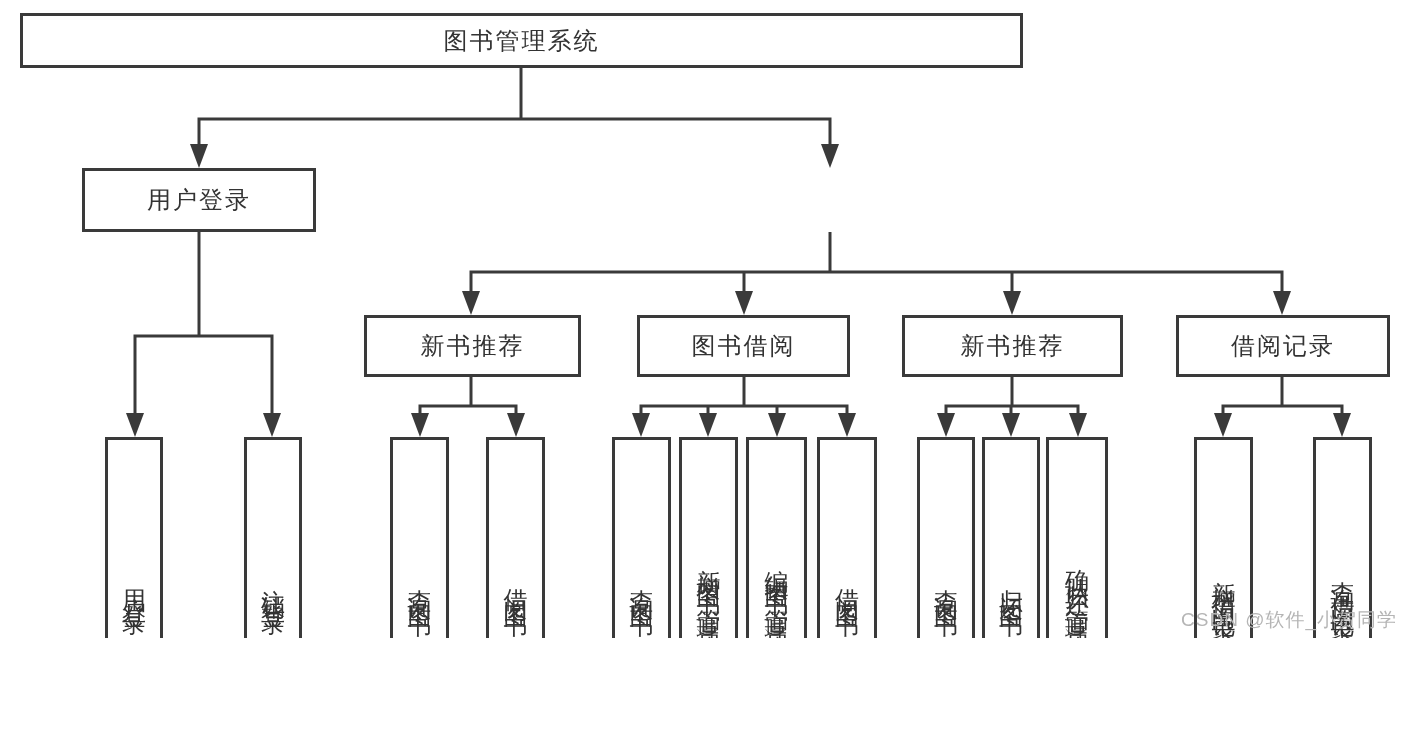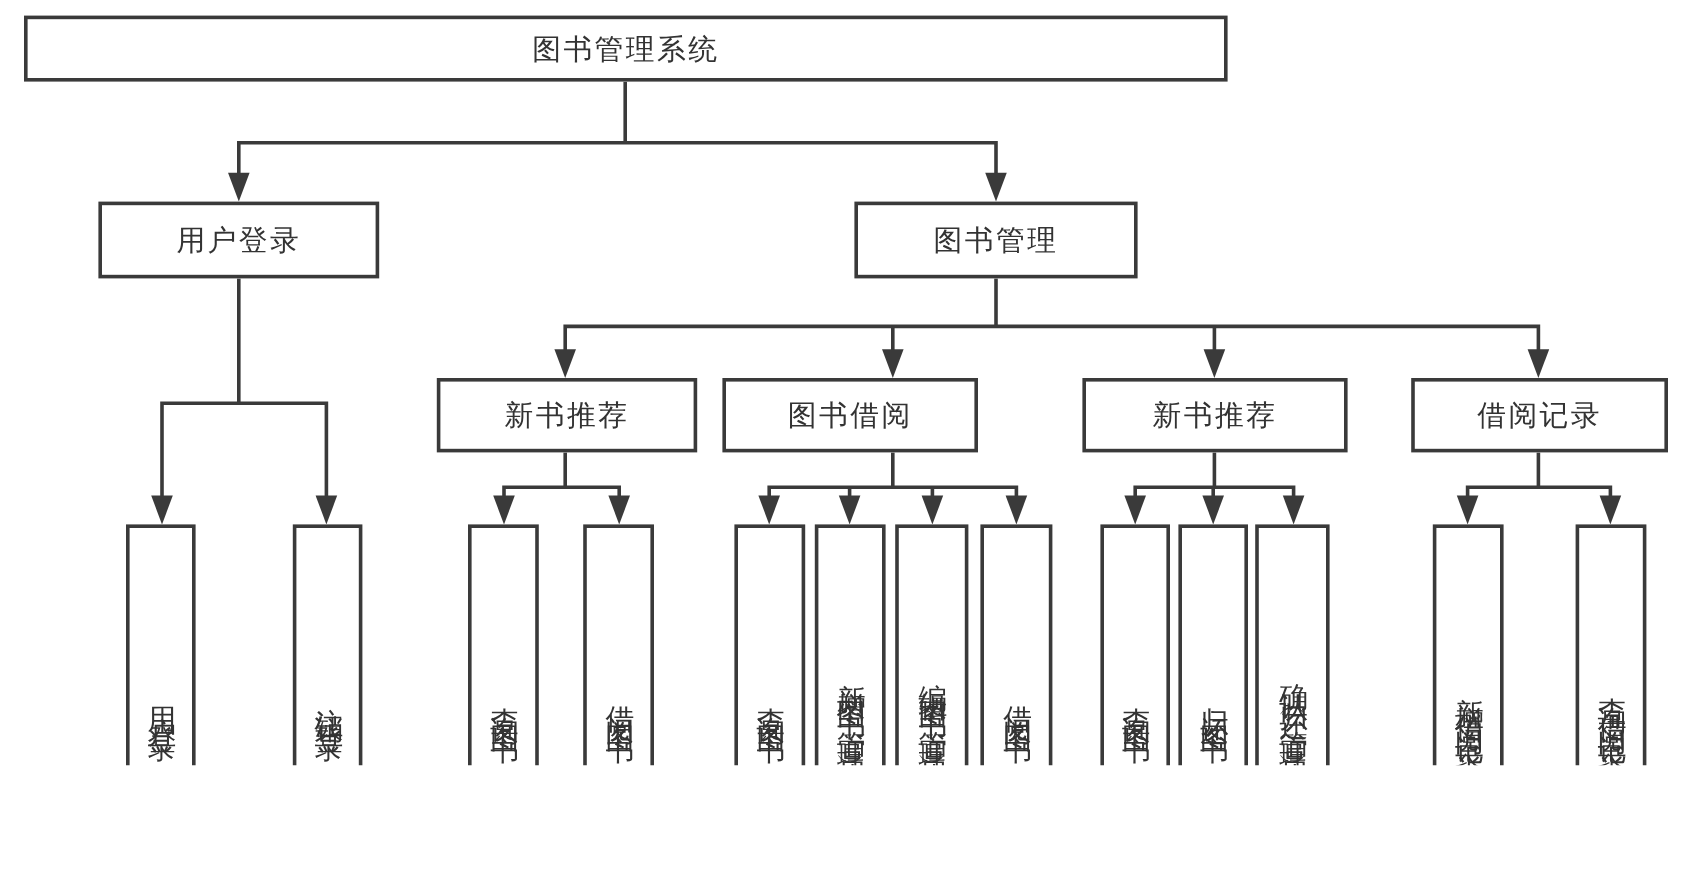--- a/index.html
+++ b/index.html
@@ -39,21 +39,21 @@
     letter-spacing:1px;
     color:#b5b5b5;
     z-index:6;
     white-space:nowrap;
   }
   
   .pos-root{left:20px;top:13px;width:1003px;height:55px;}
   .pos-b0{left:82px;top:168px;width:234px;height:64px;}
   .pos-b1{left:712px;top:168px;width:236px;height:64px;}
   .pos-m0{left:364px;top:315px;width:217px;height:62px;justify-content:center;}
-  .pos-m1{left:602px;top:315px;width:213px;height:62px;}
+  .pos-m1{left:637px;top:315px;width:213px;height:62px;}
   .pos-m2{left:902px;top:315px;width:221px;height:62px;}
   .pos-m3{left:1176px;top:315px;width:214px;height:62px;}
   .pos-a1{left:105px;top:437px;width:58px;height:298px;}
   .pos-a2{left:244px;top:437px;width:58px;height:298px;}
   .pos-c10{left:390px;top:437px;width:59px;height:298px;}
   .pos-c11{left:486px;top:437px;width:59px;height:298px;}
   .pos-c20{left:612px;top:437px;width:59px;height:298px;}
   .pos-c21{left:679px;top:437px;width:59px;height:298px;}
   .pos-c22{left:746px;top:437px;width:61px;height:298px;}
   .pos-c23{left:817px;top:437px;width:60px;height:298px;}
@@ -120,23 +120,20 @@
     </g>
   </svg>
 
   <div class="node pos-root">
     <span class="lbl">图书管理系统</span>
   </div>
 
   <div class="node pos-b0">
     <span class="lbl">用户登录</span>
   </div>
-  <div class="node pos-b1">
-    <span class="lbl">图书管理</span>
-  </div>
 
   <div class="node pos-m0">
     <span class="lbl">新书推荐</span>
   </div>
   <div class="node pos-m1">
     <span class="lbl">图书借阅</span>
   </div>
   <div class="node pos-m2">
     <span class="lbl">新书推荐</span>
   </div>
@@ -181,13 +178,14 @@
     <span class="lbl">确认归还（管理员）</span>
   </div>
 
   <div class="node leaf pos-c40">
     <span class="lbl">新增借阅记录</span>
   </div>
   <div class="node leaf pos-c41">
     <span class="lbl">查询借阅记录</span>
   </div>
 
+  <div class="watermark">CSDN @软件_小贺同学</div>
 </div>
 
 </body></html>

